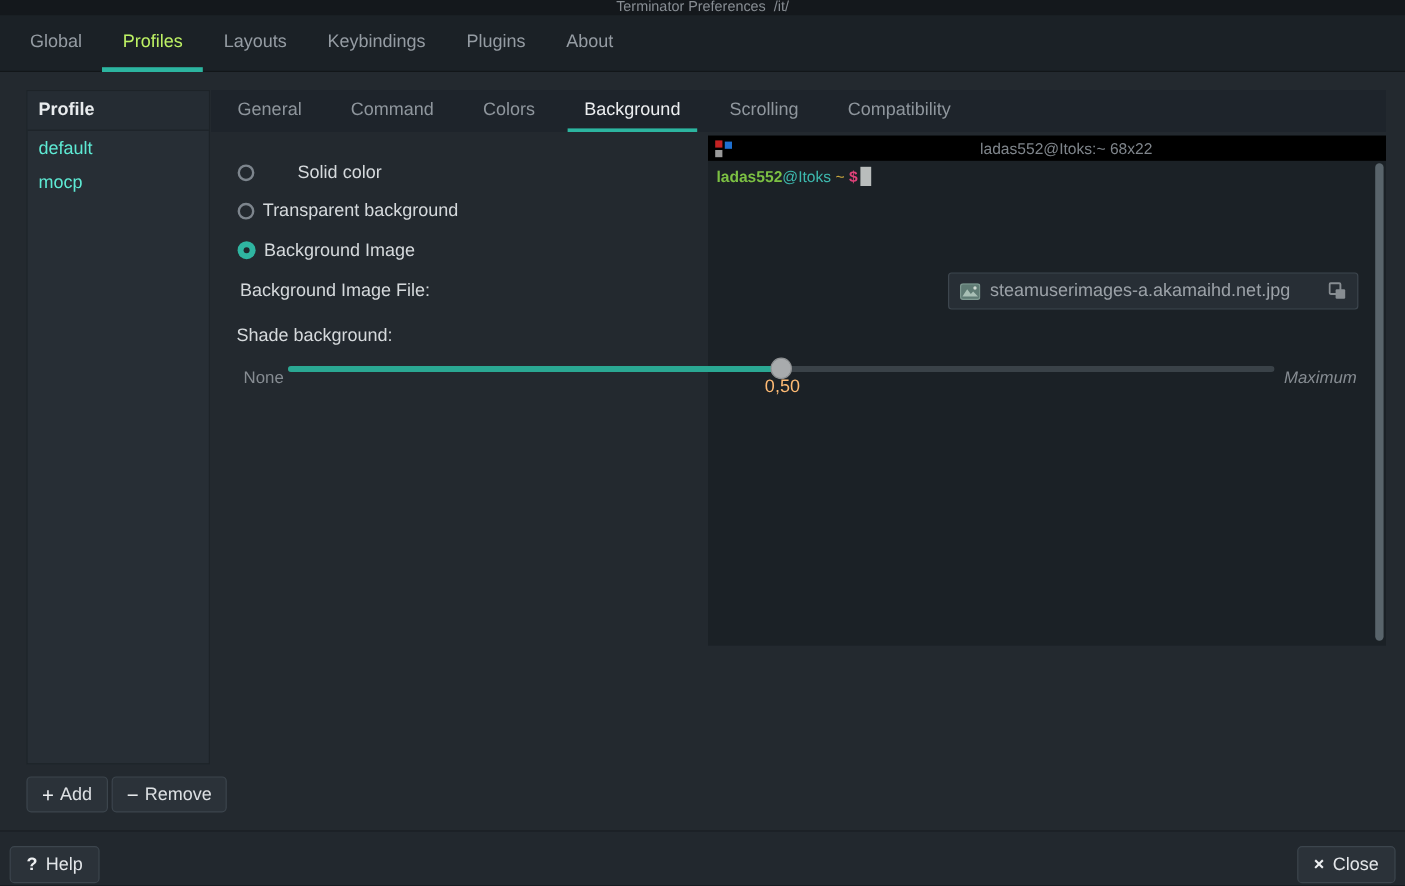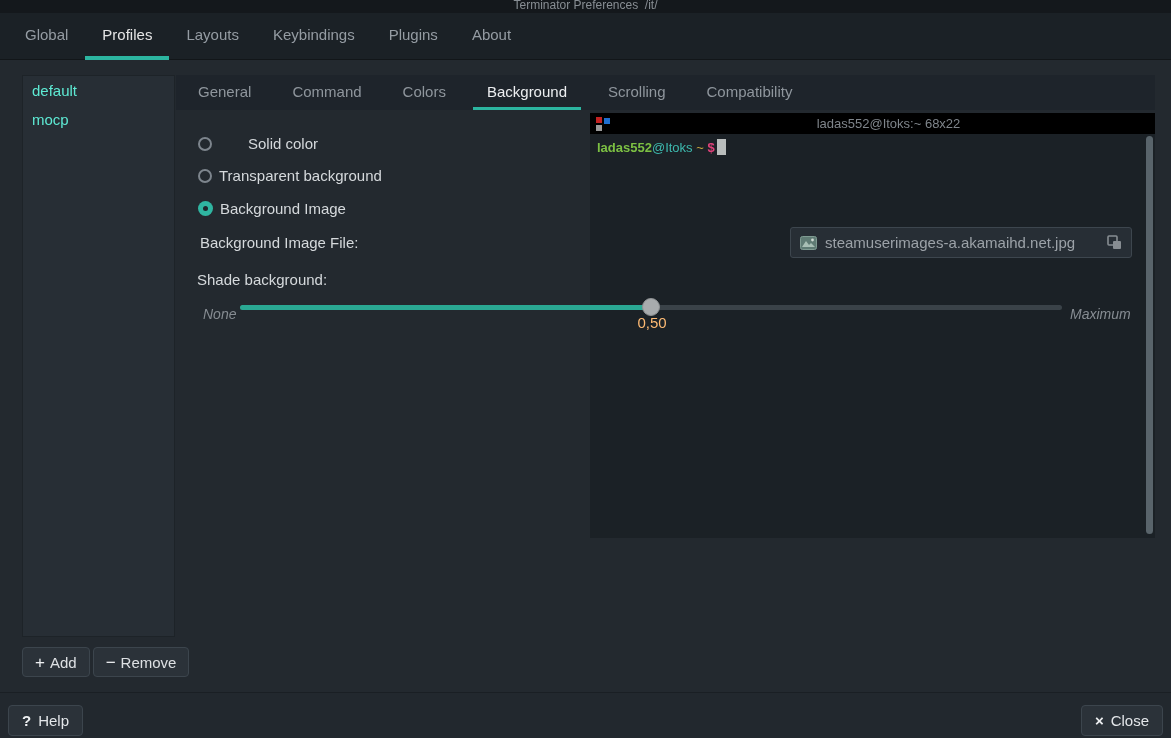--- a/index.html
+++ b/index.html
@@ -9,21 +9,21 @@
   
   .titlebar{position:absolute;left:0;top:0;width:100%;height:13px;background:#14181c;
     display:flex;justify-content:center;overflow:hidden;}
   .titlebar span{font-size:12px;color:#888e94;line-height:15px;margin-top:-2px;white-space:pre;}
 
   
   .tabbar{position:absolute;left:0;top:13px;width:100%;height:47px;background:#1b2126;
     border-bottom:1px solid #121619;display:flex;align-items:stretch;padding-left:8px;}
   .tab{display:flex;align-items:center;padding:0 17px;font-size:15px;color:#959ca3;
     border-bottom:4px solid transparent;margin-bottom:-1px;cursor:default;}
-  .tab.sel{color:#e5e5e5;border-bottom-color:#2cb5a0;}
+  .tab.sel{color:#bef264;border-bottom-color:#2cb5a0;}
 
   
   .panel{position:absolute;left:22px;top:75px;width:153px;height:562px;background:#272e35;
     border:1px solid #1d2328;}
   .panel-hdr{height:33px;line-height:32px;padding-left:9px;font-size:15px;font-weight:bold;
     color:#e9ecee;background:#252c33;border-bottom:1px solid #1d2328;}
   .row{height:29px;line-height:29px;padding-left:9px;font-size:15px;color:#5eead4;}
   .row.sel{background:#2fb5a1;color:#ffffff;}
 
   .listbtns{position:absolute;left:22px;top:647px;display:flex;gap:3px;}
@@ -64,21 +64,21 @@
   .rad.on::after{content:"";position:absolute;left:5px;top:5px;width:5px;height:5px;border-radius:50%;background:#20262c;}
   .radio-row .lbl{font-size:15px;color:#d5d9dc;}
 
   .flabel{position:absolute;left:200px;font-size:15px;color:#d5d9dc;z-index:2;}
 
   .filebtn{position:absolute;left:790px;top:227px;width:342px;height:31px;background:#272e35;
     border:1px solid #3d464e;border-radius:3px;display:flex;align-items:center;padding:0 9px;gap:8px;z-index:2;}
   .filebtn .fname{font-size:15px;color:#9ca2a8;flex:1;white-space:nowrap;overflow:hidden;}
 
   .slider-wrap{position:absolute;left:0;top:0;width:100%;height:100%;z-index:2;pointer-events:none;}
-  .s-min{position:absolute;left:203px;top:306px;font-size:14px;font-style:italic;color:#868c92;}
+  .s-min{position:absolute;left:203px;top:306px;font-size:14px;color:#868c92;}
   .s-max{position:absolute;left:1070px;top:306px;font-size:14px;font-style:italic;color:#868c92;}
   .s-track{position:absolute;left:240px;top:305px;width:822px;height:5px;background:#3a4248;border-radius:3px;pointer-events:auto;}
   .s-fill{height:100%;background:#2aa893;border-radius:3px;width:50%;}
   .s-handle{position:absolute;top:-7px;width:18px;height:18px;border-radius:50%;background:#a8abad;
     border:1px solid #8e9193;left:402px;pointer-events:auto;}
   .s-value{position:absolute;left:622px;top:314px;width:60px;text-align:center;font-size:15px;color:#fdba74;}
 
   
   .footer{position:absolute;left:0;top:692px;width:100%;height:46px;background:#22282e;border-top:1px solid #1a1f24;}
   .fbtn{position:absolute;top:12px;display:flex;align-items:center;justify-content:center;gap:7px;height:31px;
@@ -99,20 +99,21 @@
   <div class="tabbar">
     <div class="tab">Global</div>
     <div class="tab sel">Profiles</div>
     <div class="tab">Layouts</div>
     <div class="tab">Keybindings</div>
     <div class="tab">Plugins</div>
     <div class="tab">About</div>
   </div>
 
   <div class="panel">
+    <div class="panel-hdr">Profile</div>
     <div class="row">default</div>
     <div class="row">mocp</div>
   </div>
 
   <div class="listbtns">
     <div class="btn">
       <span class="ic">+</span>
       <span>Add</span>
     </div>
     <div class="btn">

